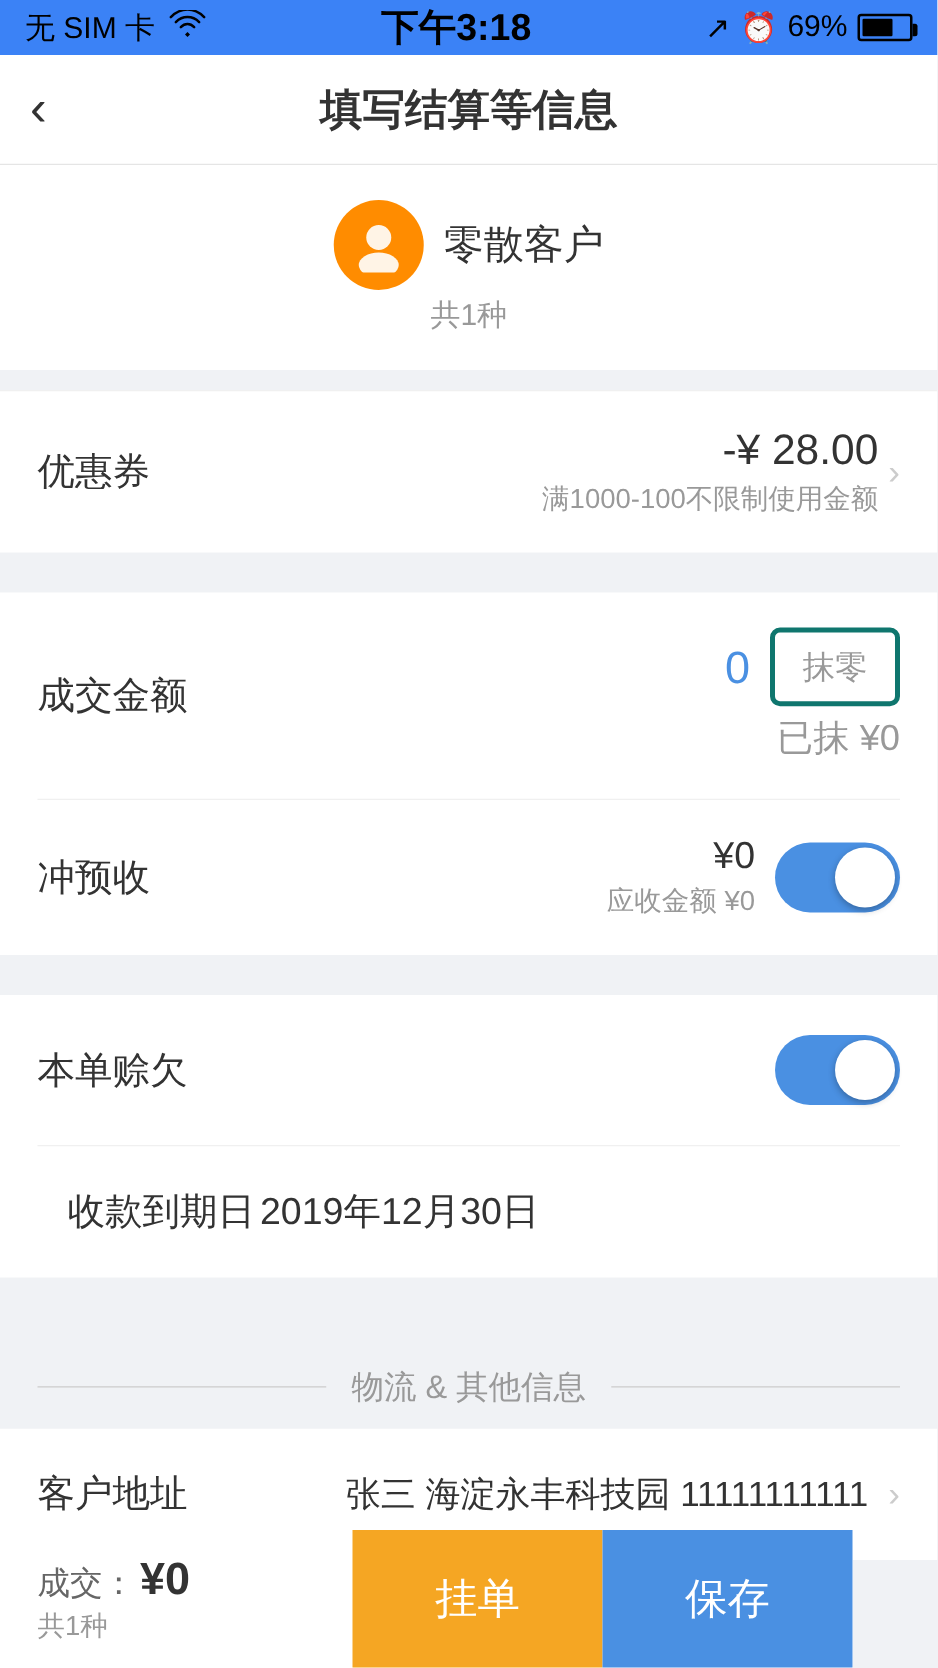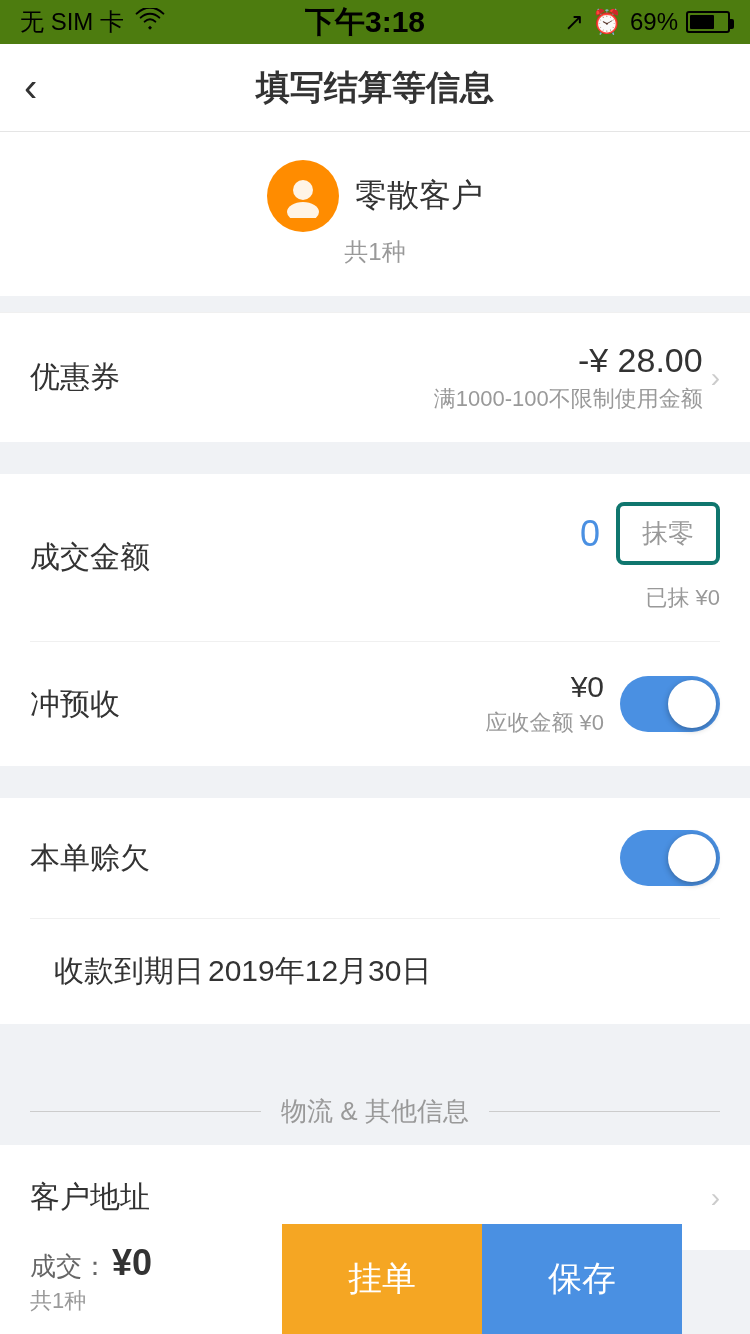--- a/index.html
+++ b/index.html
@@ -10,21 +10,21 @@
       font-family: -apple-system, "PingFang SC", "Helvetica Neue", Arial, sans-serif;
       background: #f0f2f5;
       font-size: 28px;
       color: #333;
       position: relative;
     }
 
     
     .status-bar {
       height: 44px;
-      background: #4d7c0f;
+      background: #3b82f6;
       display: flex;
       align-items: center;
       justify-content: space-between;
       padding: 0 20px;
       font-size: 24px;
       color: #000;
     }
     .status-left { display: flex; align-items: center; gap: 10px; }
     .status-center { font-weight: 600; font-size: 30px; }
     .status-right { display: flex; align-items: center; gap: 8px; font-size: 24px; }
@@ -146,24 +146,24 @@
     .round-zero-btn {
       border: 4px solid #0f766e;
       border-radius: 8px;
       padding: 10px 22px;
       font-size: 26px;
       color: #999;
       background: #fff;
       cursor: pointer;
     }
     .deal-sub {
-      font-size: 22px;
+      font-size: 29px;
       color: #999;
       text-align: right;
-      margin-top: 12px;
+      margin-top: 0;
     }
 
     
     .advance-col { text-align: right; }
     .advance-amount { font-size: 30px; color: #333; font-weight: 500; }
     .advance-sub { font-size: 22px; color: #999; margin-top: 4px; }
 
     
     .toggle {
       width: 100px;
@@ -401,20 +401,21 @@
     <div class="logistics-divider">
       <div class="logistics-line"></div>
       <span class="logistics-text">物流 &amp; 其他信息</span>
       <div class="logistics-line"></div>
     </div>
   </div>
 
   <div class="address-section">
     <div class="address-row">
       <span class="address-label">客户地址</span>
+      <span class="address-value">张三 海淀永丰科技园 11111111111</span>
       <span class="address-chevron">›</span>
     </div>
   </div>
 
 </div>
 
 <div class="bottom-bar">
   <div class="bottom-info">
     <div style="display:flex; align-items:baseline; gap:4px;">
       <span class="bottom-deal-label">成交：</span>

